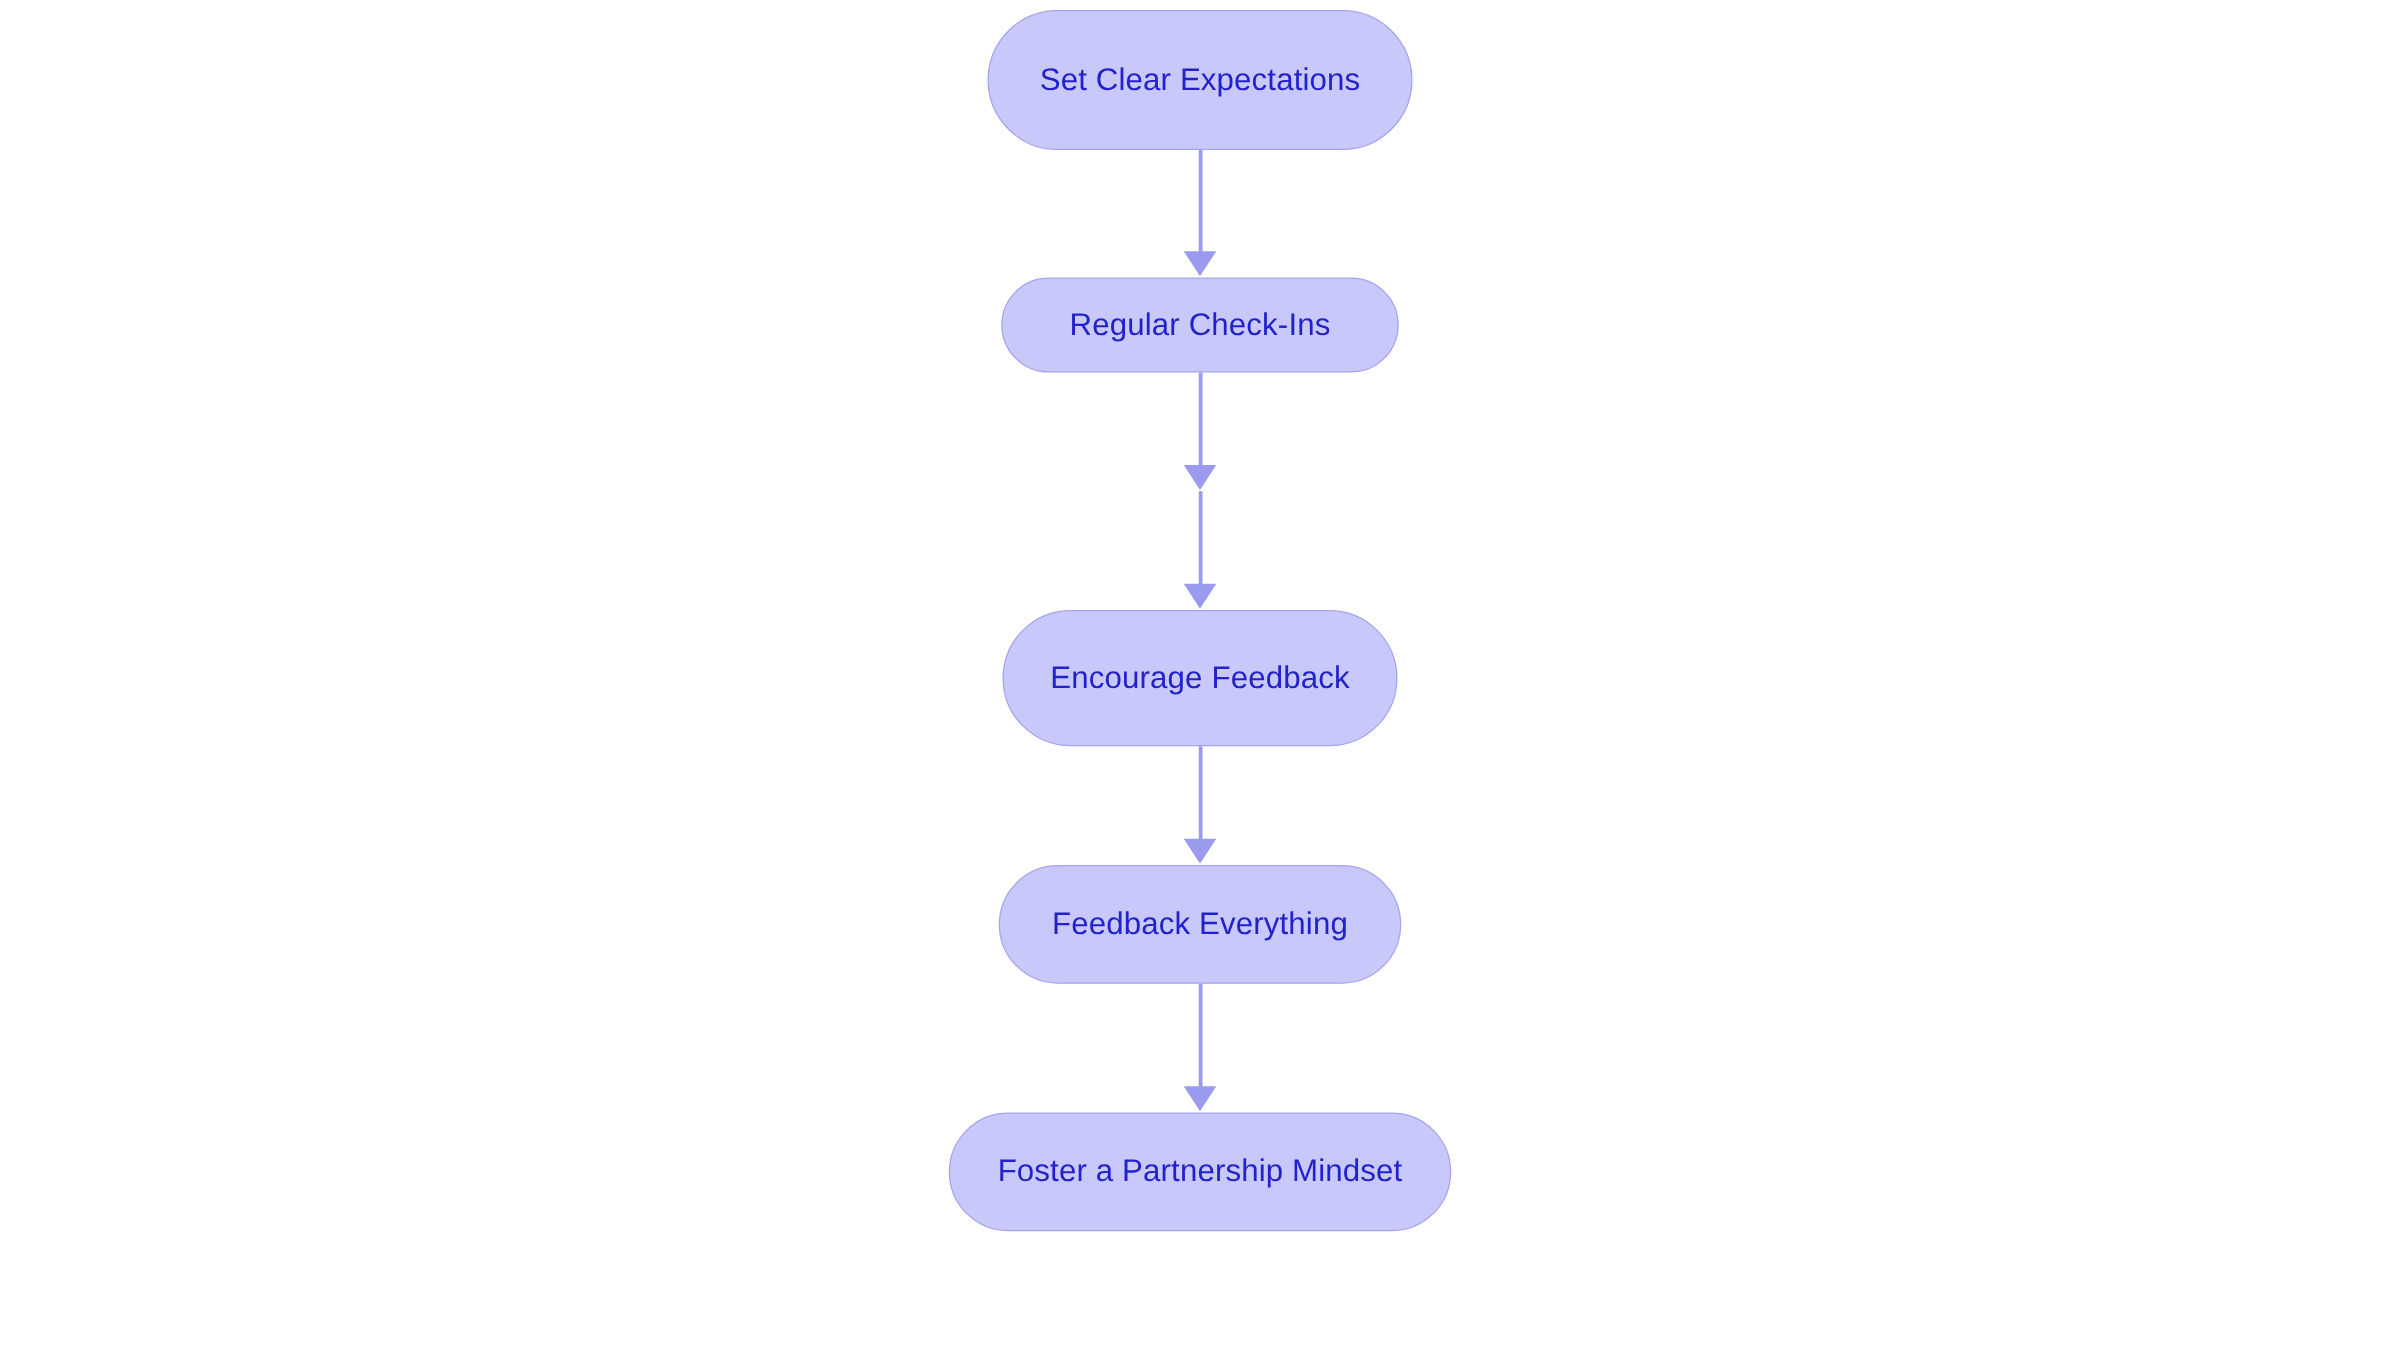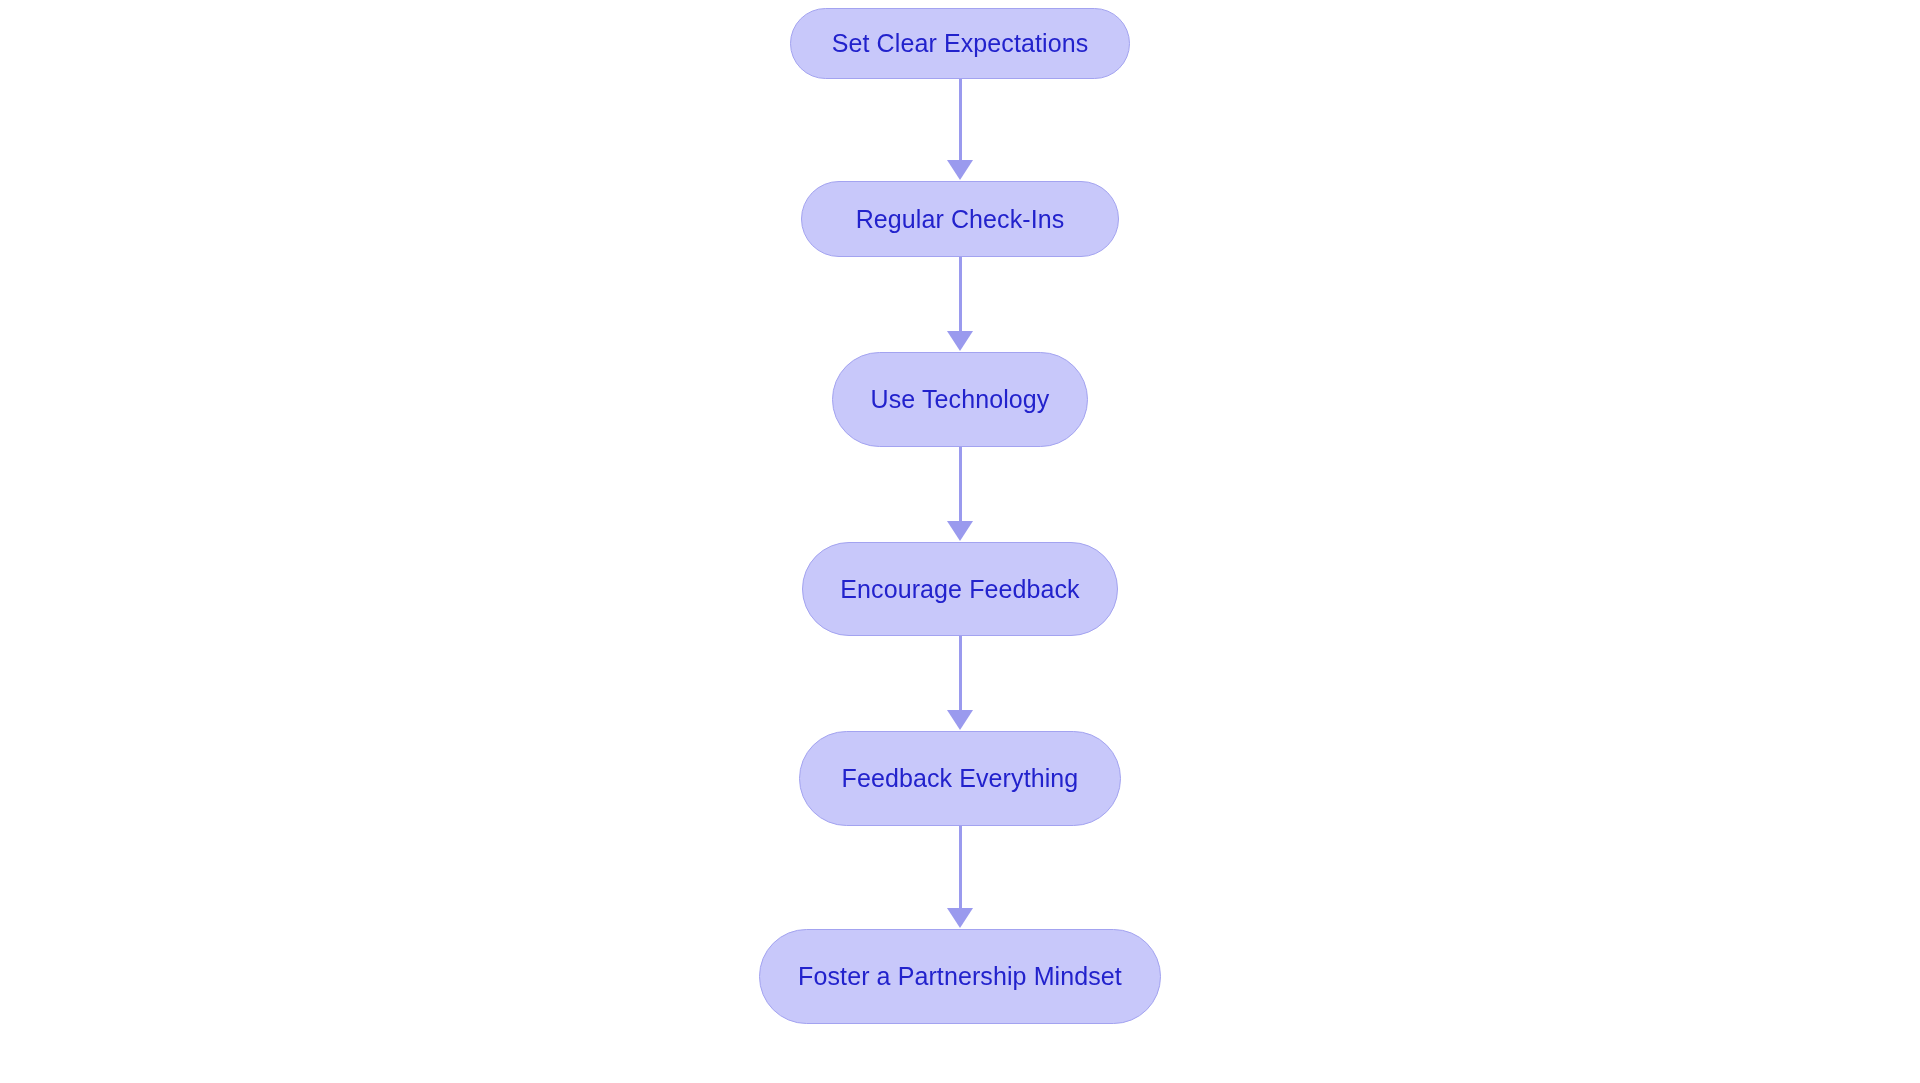--- a/index.html
+++ b/index.html
@@ -53,24 +53,24 @@
 
   .node-label {
     color: #2222cc;
     font-size: 25px;
     line-height: 1;
     white-space: nowrap;
     padding: 0 2px;
   }
 
   
-  .n0 { width: 340px; height: 71px; text-align: right; }
+  .n0 { width: 340px; height: 112px; text-align: right; }
   .n1 { width: 318px; height: 76px; }
   .n2 { width: 256px; height: 95px; }
-  .n3 { width: 316px; height: 94px; }
+  .n3 { width: 316px; height: 109px; }
   .n4 { width: 322px; height: 95px; }
   .n5 { width: 402px; height: 95px; }
 
   
   .edge {
     position: relative;
     display: flex;
     flex-direction: column;
     align-items: center;
     justify-content: flex-start;
@@ -121,23 +121,20 @@
 
     <div class="node n1">
       <span class="node-label">Regular Check-Ins</span>
     </div>
 
     <div class="edge e1">
       <div class="edge-line"></div>
       <div class="edge-arrow"></div>
     </div>
 
-    <div class="node n2">
-      <span class="node-label">Use Technology</span>
-    </div>
 
     <div class="edge e2">
       <div class="edge-line"></div>
       <div class="edge-arrow"></div>
     </div>
 
     <div class="node n3">
       <span class="node-label">Encourage Feedback</span>
     </div>
 

